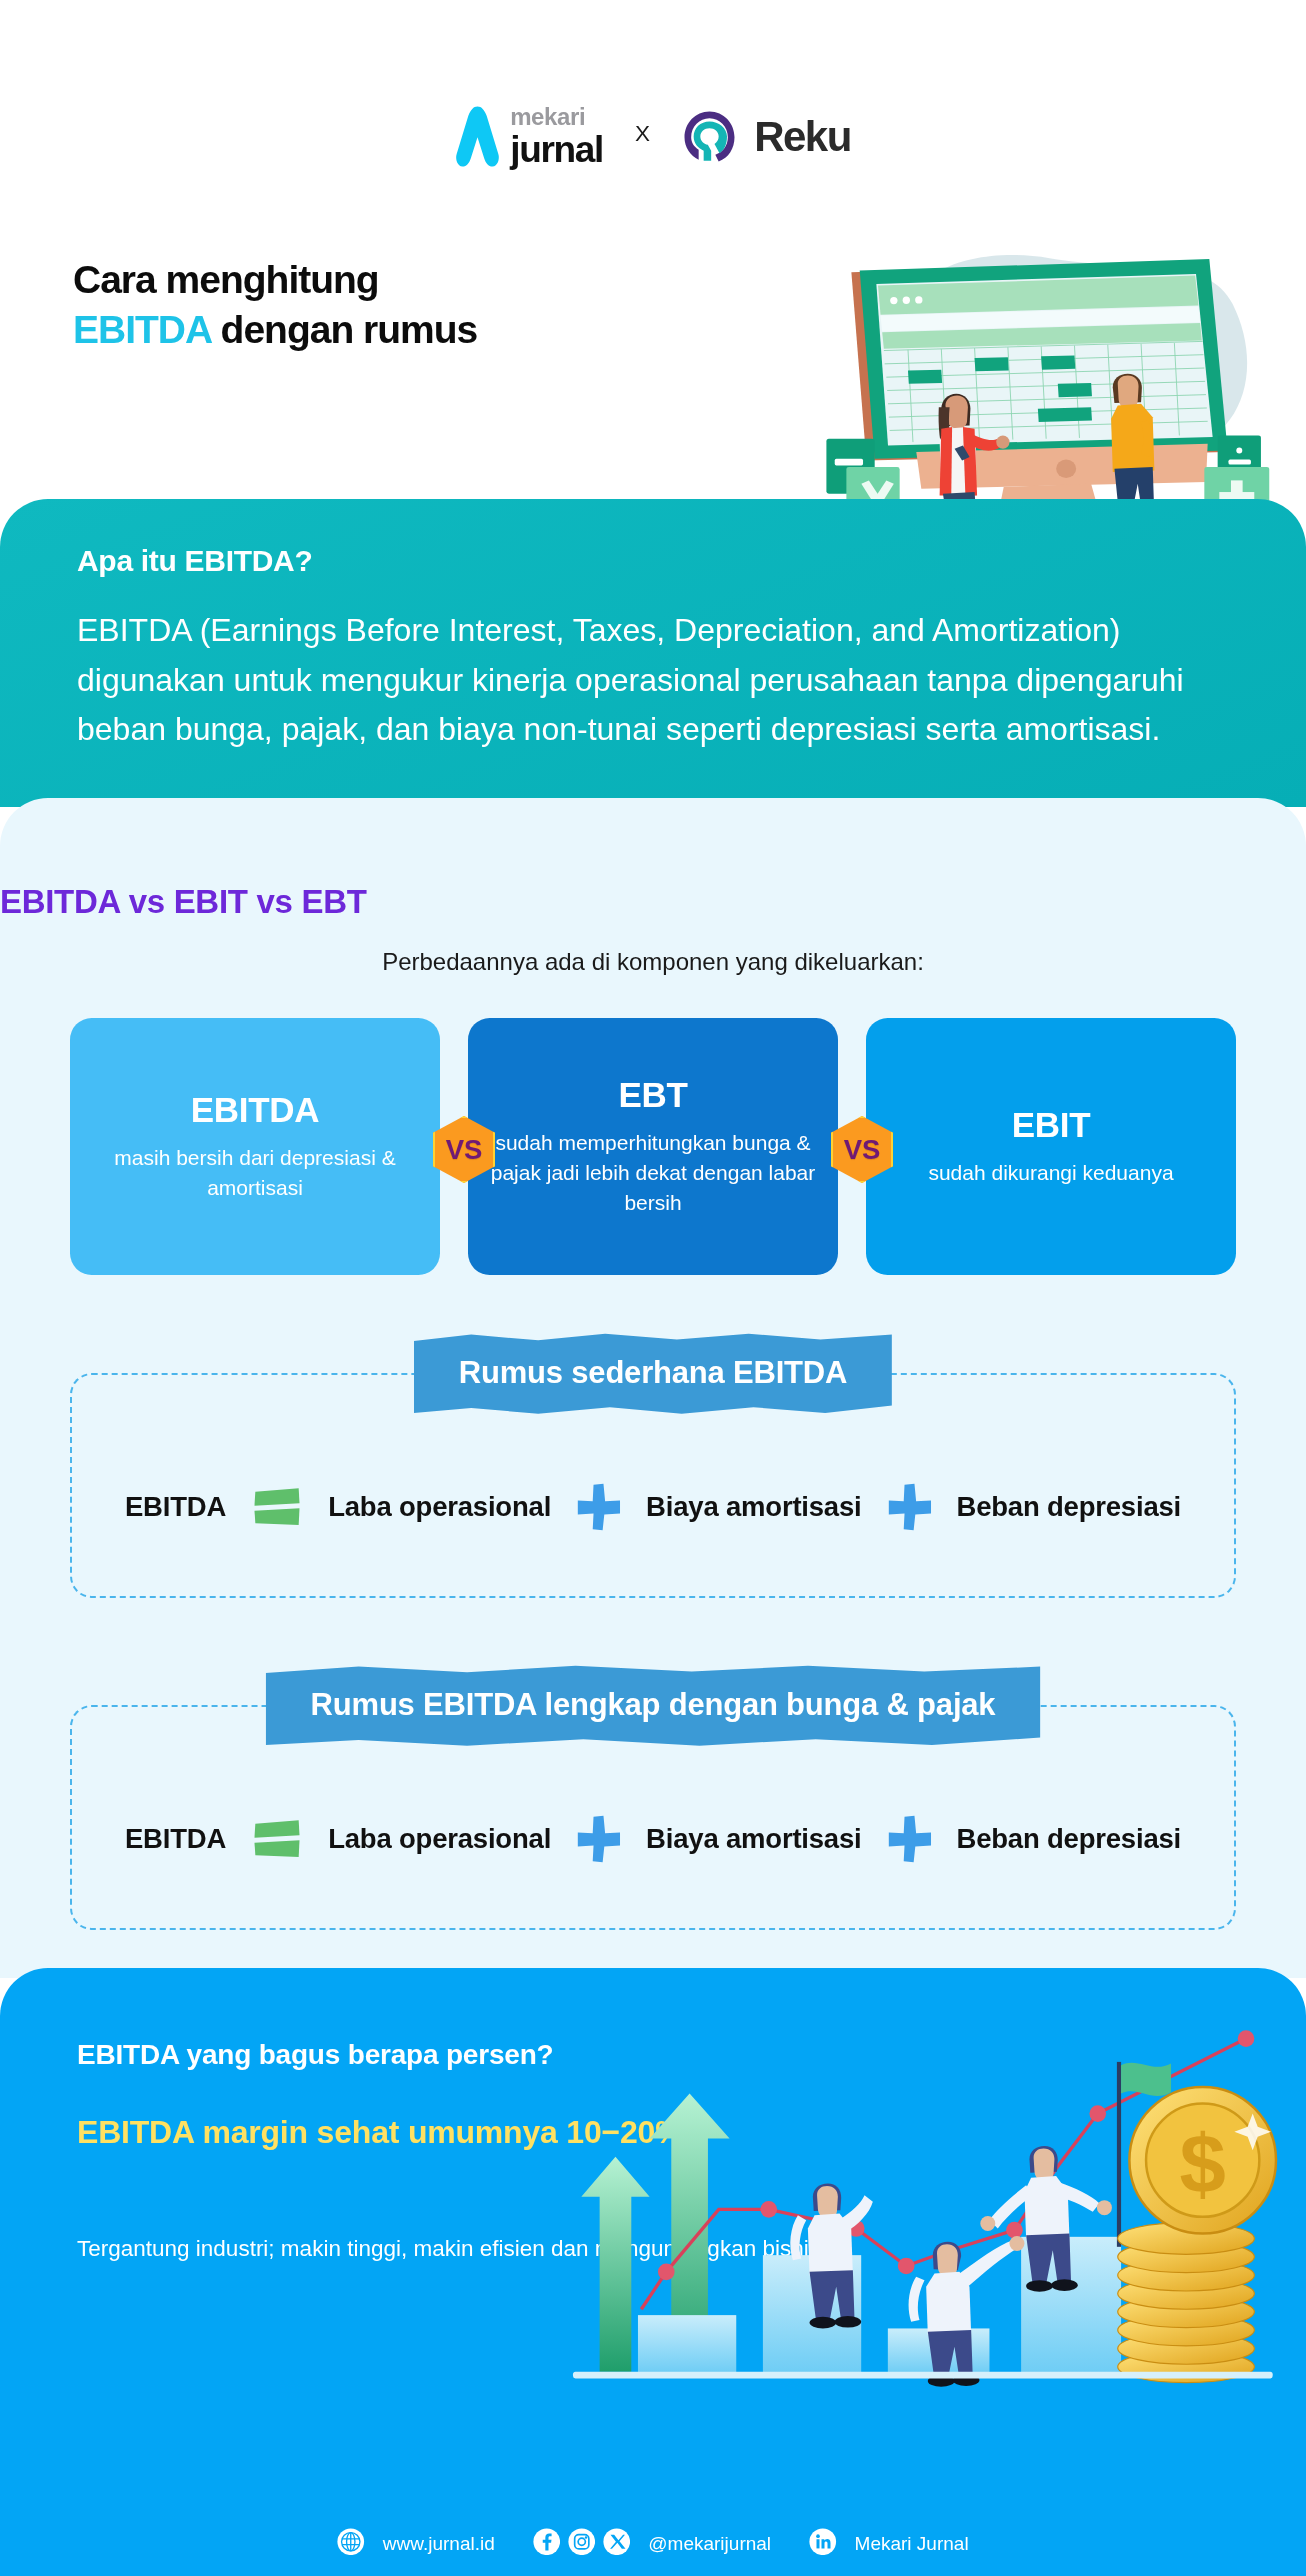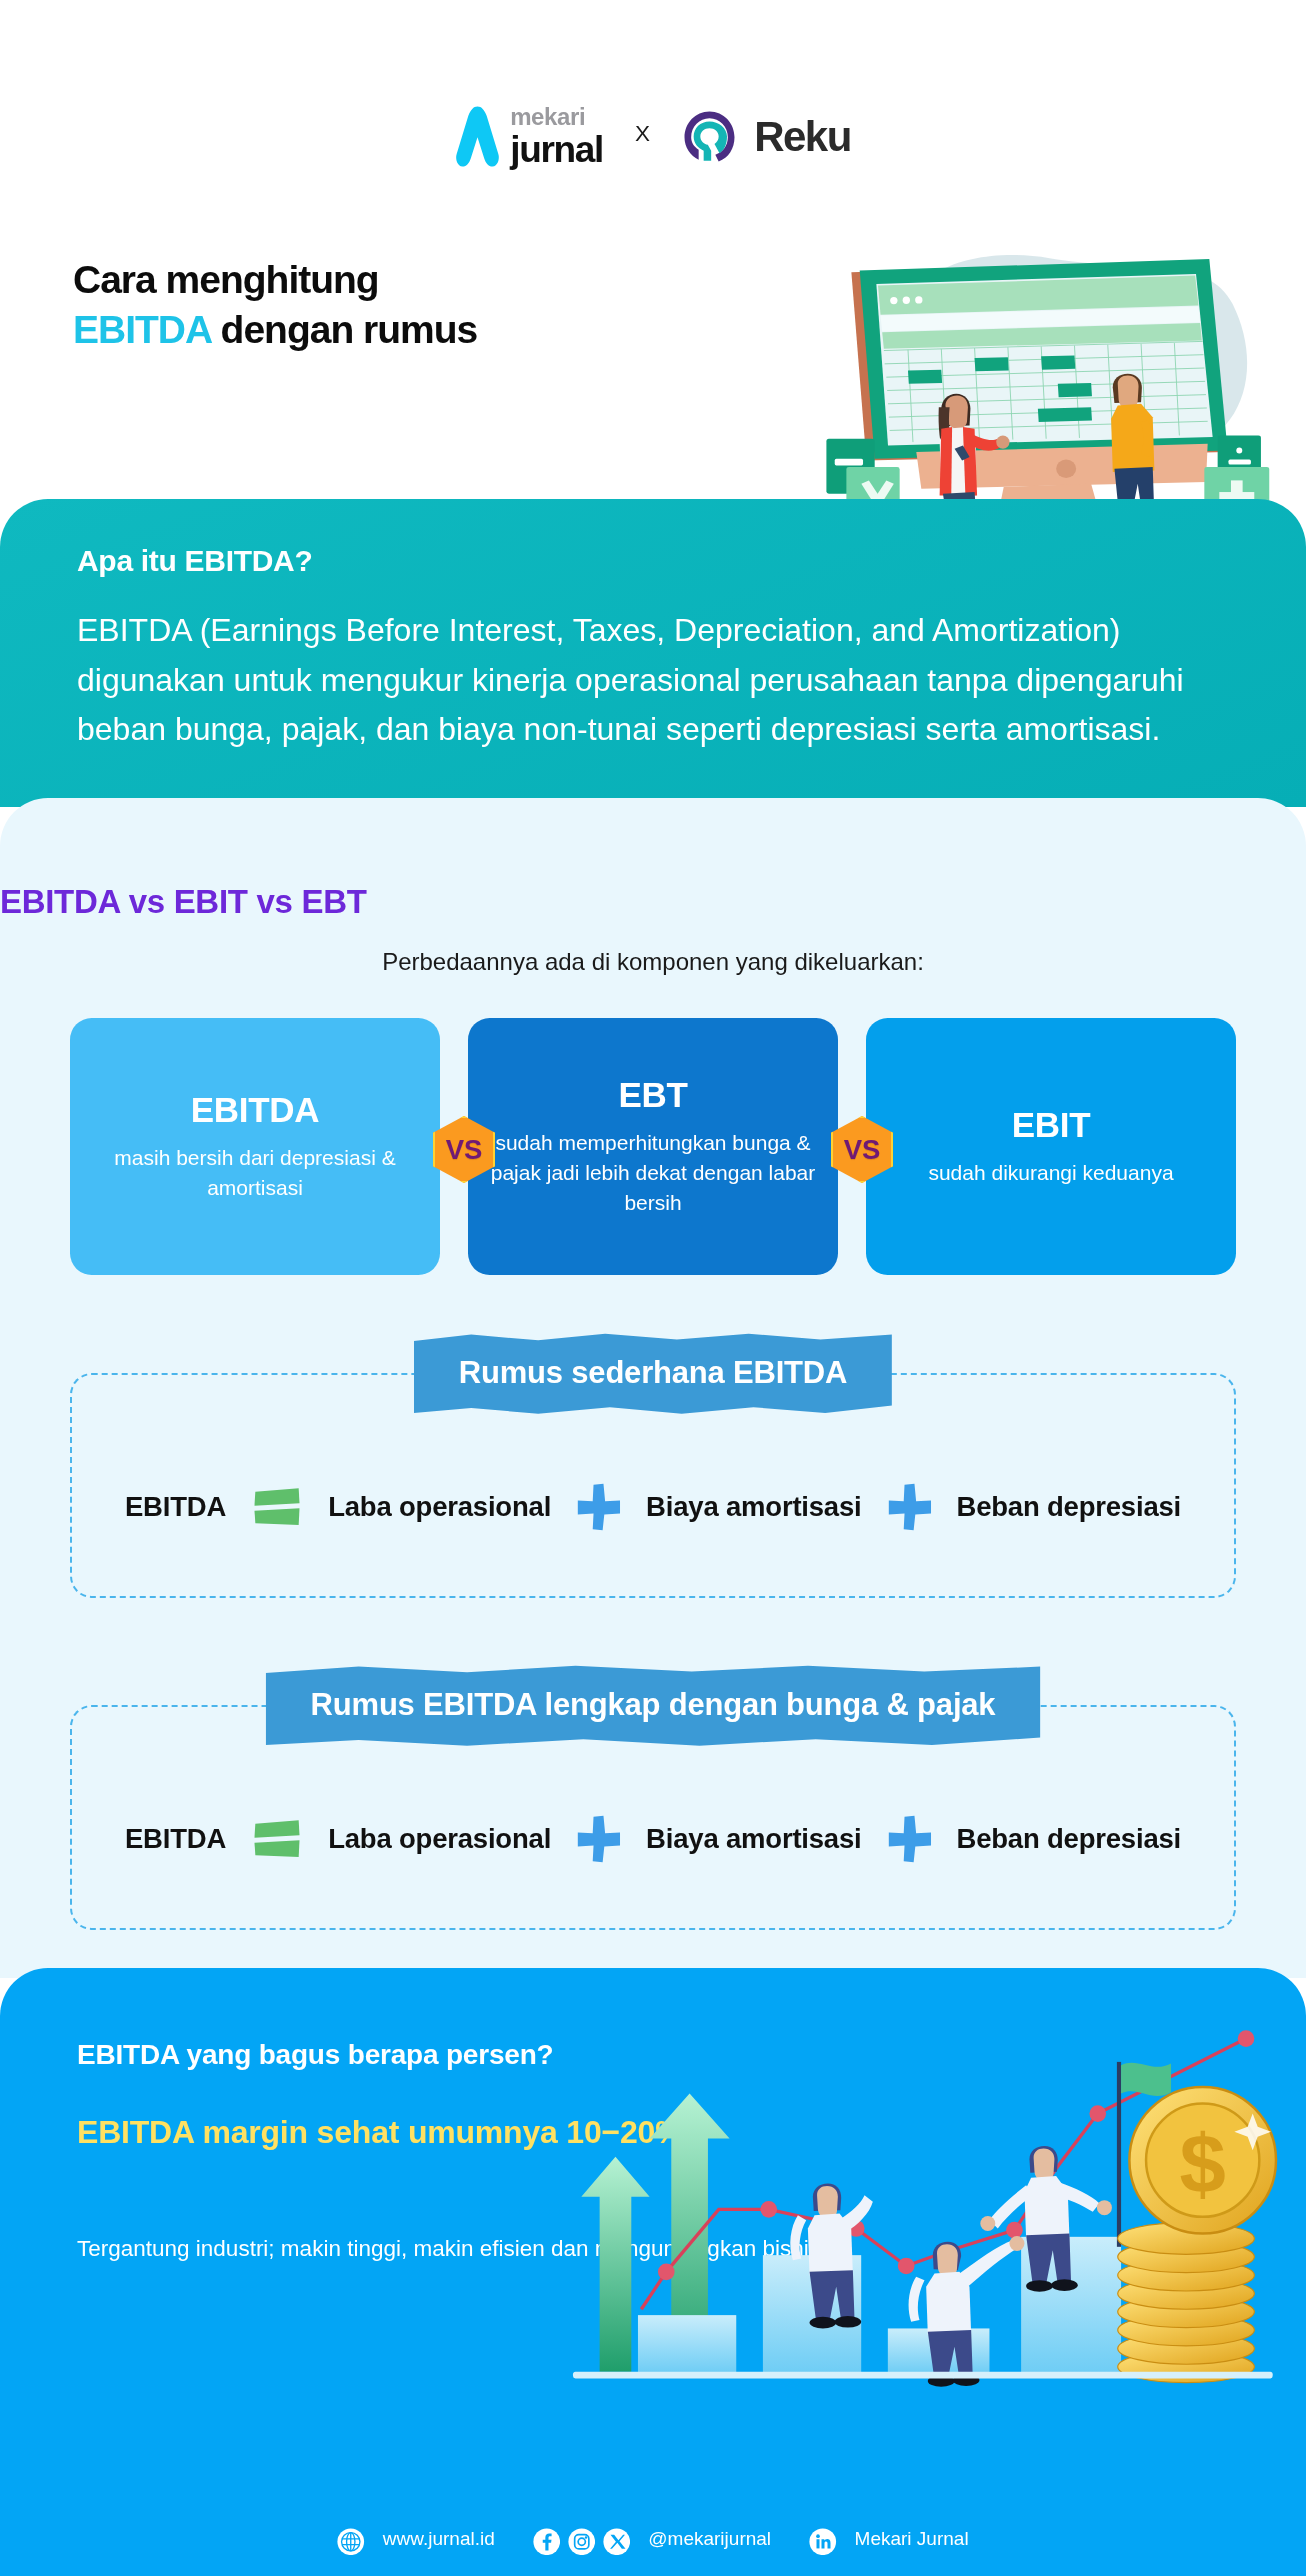--- a/index.html
+++ b/index.html
@@ -194,21 +194,21 @@
   .blue-art {
     position: absolute; right: 25px; top: 37px;
     width: 733px; height: 417px;
   }
 
   
   .footer {
     position: absolute; left: 0; bottom: 33px; width: 100%;
     display: flex; align-items: center; justify-content: center; gap: 38px;
   }
-  .f-item { display: flex; align-items: flex-start; gap: 18px; }
+  .f-item { display: flex; align-items: flex-end; gap: 18px; }
   .f-icons { display: flex; align-items: center; gap: 7.5px; }
   .f-text { font-size: 19px; color: #fff; font-weight: 400; }
   .f-circ { width: 27.5px; height: 27.5px; flex: 0 0 auto; }
 </style>
 </head>
 <body>
 
 <div class="page">
 
   <div class="logo-bar">

